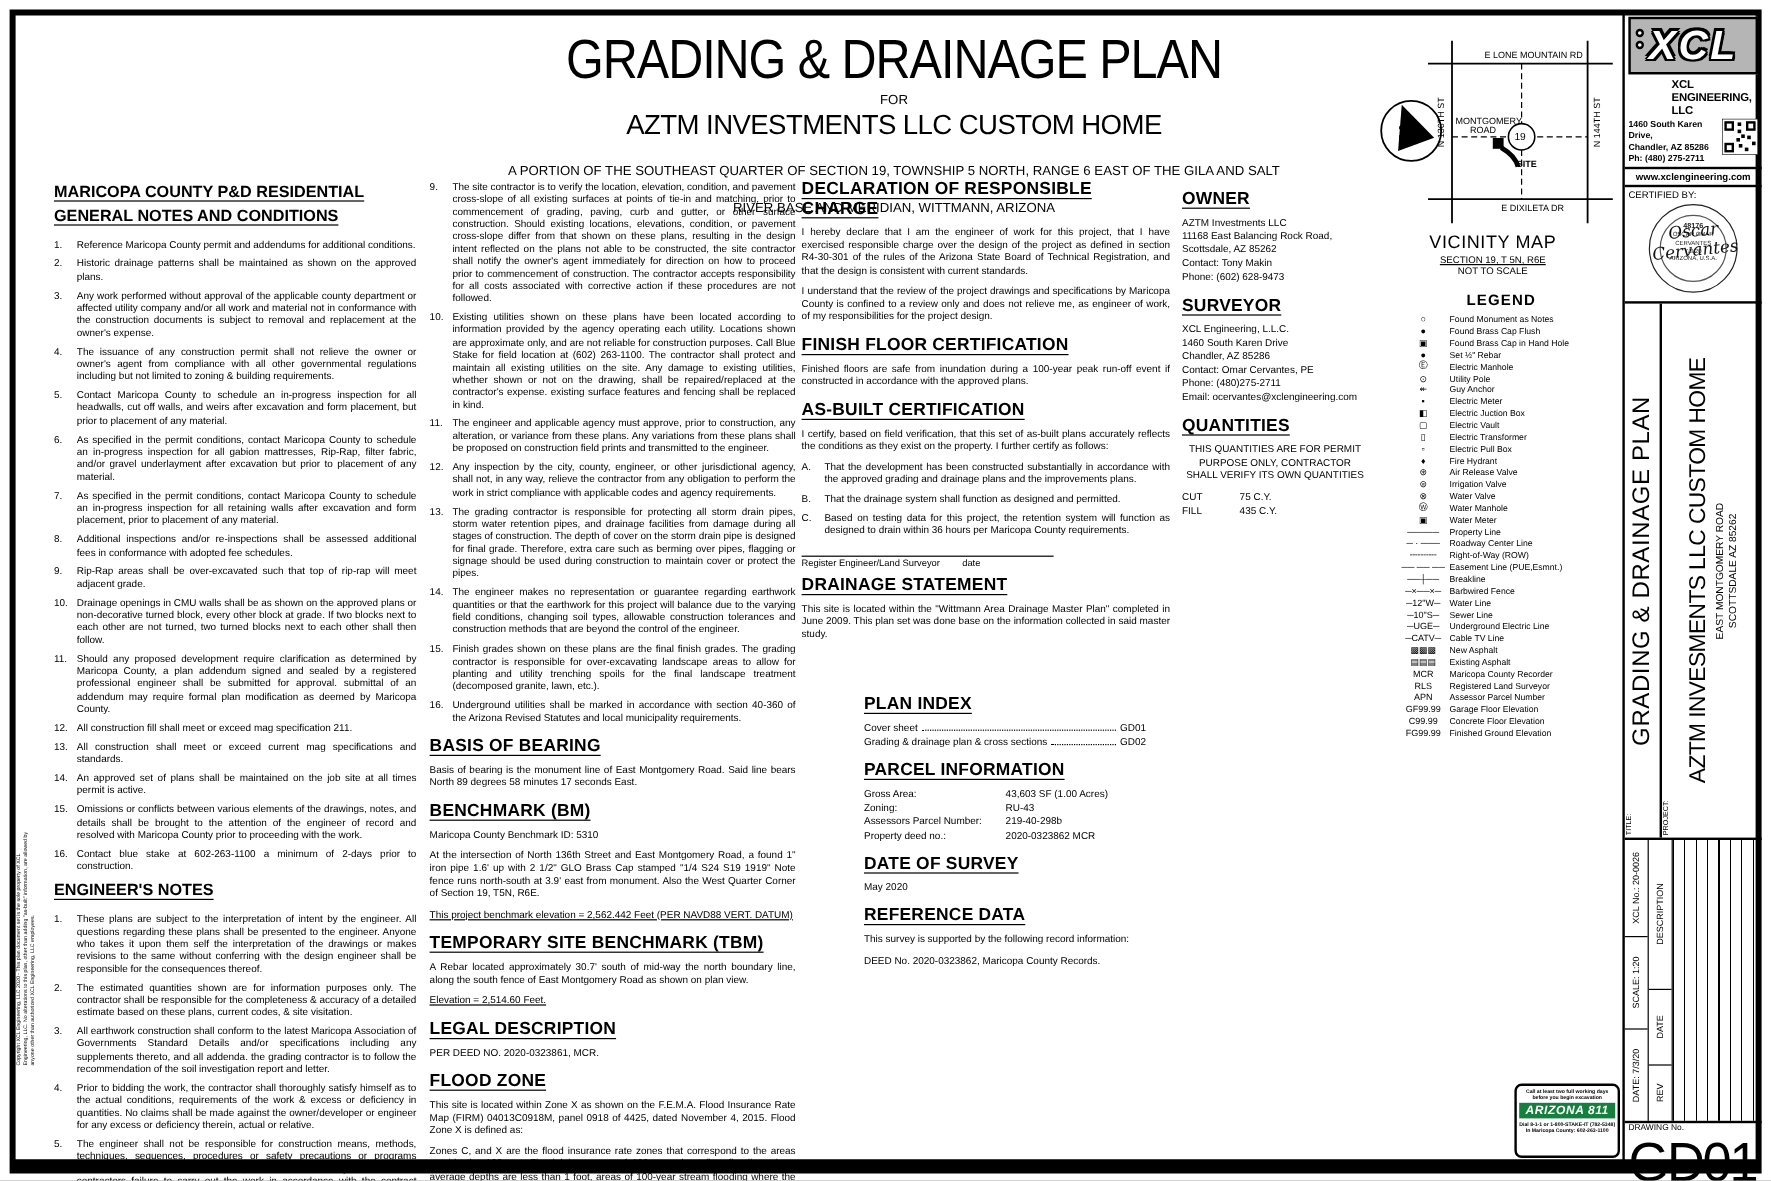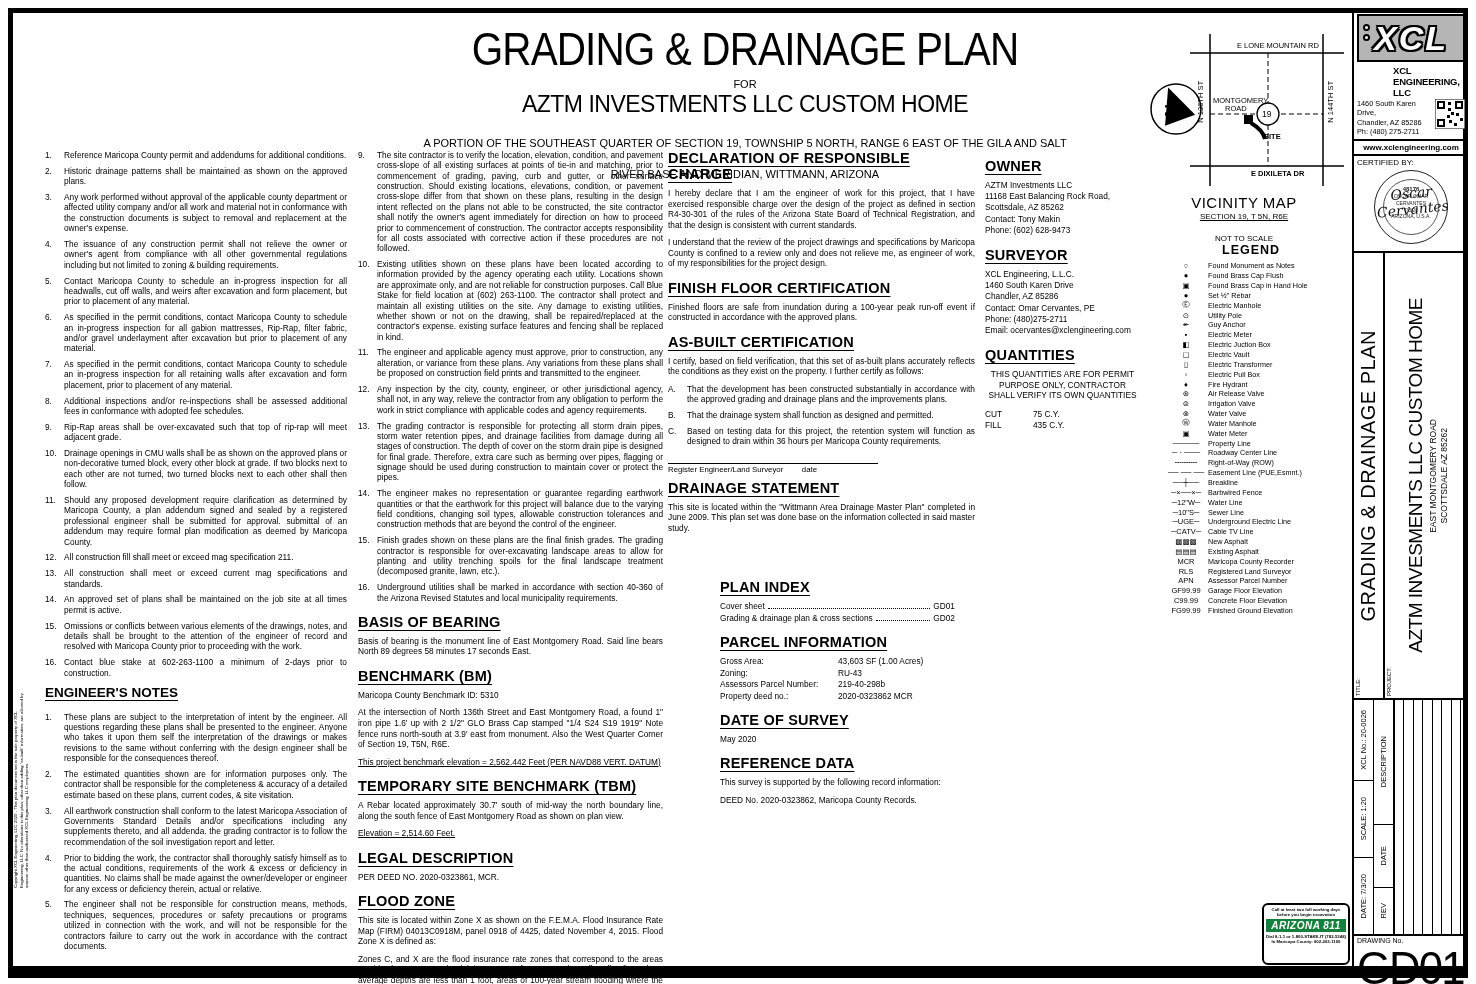--- a/index.html
+++ b/index.html
@@ -49,40 +49,40 @@
   .addr-lines div { line-height:1.35; }
 
   
   #vicinity { left:1138px; top:26px; width:212px; height:218px; font-size:7.5px; }
   #vicinity svg { position:absolute; left:0; top:0; }
   .map-label { position:absolute; white-space:nowrap; font-size:7.5px; }
   .vrot { writing-mode:vertical-rl; transform:rotate(180deg); }
   .vm-title { position:absolute; left:0; right:0; top:168px; text-align:center; }
   .vm-title .t1 { font-size:15px; letter-spacing:.5px; }
   .vm-title .t2 { font-size:8px; text-decoration:underline; margin-top:1px; }
-  .vm-title .t3 { font-size:8px; margin-top:13px; }
+  .vm-title .t3 { font-size:8px; margin-top:0; }
 
   
   #legend { left:1164px; top:243px; width:186px; }
   .legend-h { font-size:12.5px; font-weight:bold; margin:0 0 4px 58px; letter-spacing:1px; }
   .lrow { display:flex; align-items:center; height:9.85px; font-size:7.2px; }
   .lsym { width:44px; flex:none; text-align:center; font-size:7.5px; white-space:nowrap; overflow:hidden; }
   .llab { flex:1; white-space:nowrap; }
 
   
   #strip { left:1352px; top:10px; width:116px; height:963px; border-left:2px solid #000; }
   .cellb { border-bottom:2px solid #000; }
   #logo-box { height:48px; background:#b5b5b5; border:2px solid #000; margin:4px 3px 2px; position:relative; text-align:center; }
   .logo-text { font-size:34px; font-weight:900; font-style:italic; color:#fff; line-height:44px; letter-spacing:2px;
                text-shadow:-2px -2px 0 #000, 2px -2px 0 #000, -2px 2px 0 #000, 2px 2px 0 #000, 0 2px 0 #000, 2px 0 0 #000, 0 -2px 0 #000, -2px 0 0 #000; }
   .logo-dots { position:absolute; left:4px; top:8px; width:8px; }
   .logo-dots i { display:block; width:7px; height:7px; border:2px solid #000; border-radius:50%; background:#fff; margin-bottom:3px; }
   .co-name { font-size:9.5px; font-weight:bold; padding:1px 3px 0; letter-spacing:-.2px;margin-left:36px; }
   .co-info { position:relative; padding:1px 3px 2px; }
-  .co-addr { font-size:7.3px; font-weight:normal; line-height:1.3; width:72px; }
+  .co-addr { font-size:7.3px; font-weight:bold; line-height:1.3; width:72px; }
   .qr { position:absolute; right:3px; top:1px; }
   .website { font-size:8px; font-weight:bold; text-align:center; border-top:2px solid #000; border-bottom:2px solid #000; padding:2px 0; }
   .certified { font-size:8px; padding:2px 3px 0; }
   .seal-wrap { position:relative; height:84px; }
   .seal { position:absolute; left:20px; top:3px; width:74px; height:74px; border:1.5px solid #222; border-radius:50%; font-size:5px; text-align:center; padding-top:14px; line-height:1.35; color:#222; }
   .seal .inner { position:absolute; left:8px; top:8px; right:8px; bottom:8px; border:1px solid #555; border-radius:50%; }
   .seal b { font-size:6px; }
   .signature { position:absolute; left:2px; top:18px; width:112px; text-align:center; font-family:"DejaVu Serif", serif; font-style:italic; font-size:14px; transform:rotate(-6deg); color:#111; }
 
   
@@ -129,20 +129,21 @@
 
   <div class="abs" id="header">
     <div class="sheet-title">GRADING &amp; DRAINAGE PLAN</div>
     <div class="for-label">FOR</div>
     <div class="project-title">AZTM INVESTMENTS LLC CUSTOM HOME</div>
     <div class="sub-line">A PORTION OF THE SOUTHEAST QUARTER OF SECTION 19, TOWNSHIP 5 NORTH, RANGE 6 EAST OF THE GILA AND SALT</div>
     <div class="sub-line">RIVER BASE AND MERIDIAN, WITTMANN, ARIZONA</div>
   </div>
 
   <div class="abs col" id="col1">
+    <div class="h-main">MARICOPA COUNTY P&amp;D RESIDENTIAL GENERAL NOTES AND CONDITIONS</div>
     <div>
 
         <div class="note">
           <span class="nn">1.</span>
           <span class="nt">Reference Maricopa County permit and addendums for additional conditions.</span>
         </div>
 
         <div class="note">
           <span class="nn">2.</span>
           <span class="nt">Historic drainage patterns shall be maintained as shown on the approved plans.</span>
@@ -436,21 +437,21 @@
       <line x1="130" y1="27" x2="130" y2="140" stroke="#000" stroke-width="1" stroke-dasharray="5,3"></line>
       <line x1="72" y1="88" x2="117" y2="88" stroke="#000" stroke-width="1" stroke-dasharray="5,3"></line>
       <line x1="143" y1="88" x2="185" y2="88" stroke="#000" stroke-width="1" stroke-dasharray="5,3"></line>
       <circle cx="130" cy="88" r="11" fill="#fff" stroke="#000" stroke-width="1.3"></circle>
       <rect x="106" y="89" width="9" height="9" fill="#000"></rect>
       <path d="M 113 97 Q 125 104 127 113" fill="none" stroke="#000" stroke-width="4"></path>
       <circle cx="38" cy="83" r="25" fill="#fff" stroke="#000" stroke-width="1.5"></circle>
       <polygon points="38,60 22,95 54,95" fill="#000" transform="rotate(-20 38 83)"></polygon>
     </svg>
     <div class="map-label" style="left:99px; top:15px;">E LONE MOUNTAIN RD</div>
-    <div class="map-label" style="left:113px; top:143px;font-weight:bold;">E DIXILETA DR</div>
+    <div class="map-label" style="left:113px; top:143px;">E DIXILETA DR</div>
     <div class="map-label vrot" style="left:58px; top:55px;">N 136TH ST</div>
     <div class="map-label vrot" style="left:188px; top:55px;">N 144TH ST</div>
     <div class="map-label" style="left:75px; top:70px;">MONTGOMERY</div>
     <div class="map-label" style="left:87px; top:78px;">ROAD</div>
     <div class="map-label" style="left:124px; top:83px; font-size:8.5px;">19</div>
     <div class="map-label" style="left:126px; top:106px; font-weight:bold;">SITE</div>
     <div class="map-label" style="left:28px; top:74px; font-size:18px; font-weight:bold; transform:rotate(-90deg);">N</div>
     <div class="vm-title">
       <div class="t1">VICINITY MAP</div>
       <div class="t2">SECTION  19, T 5N, R6E</div>

